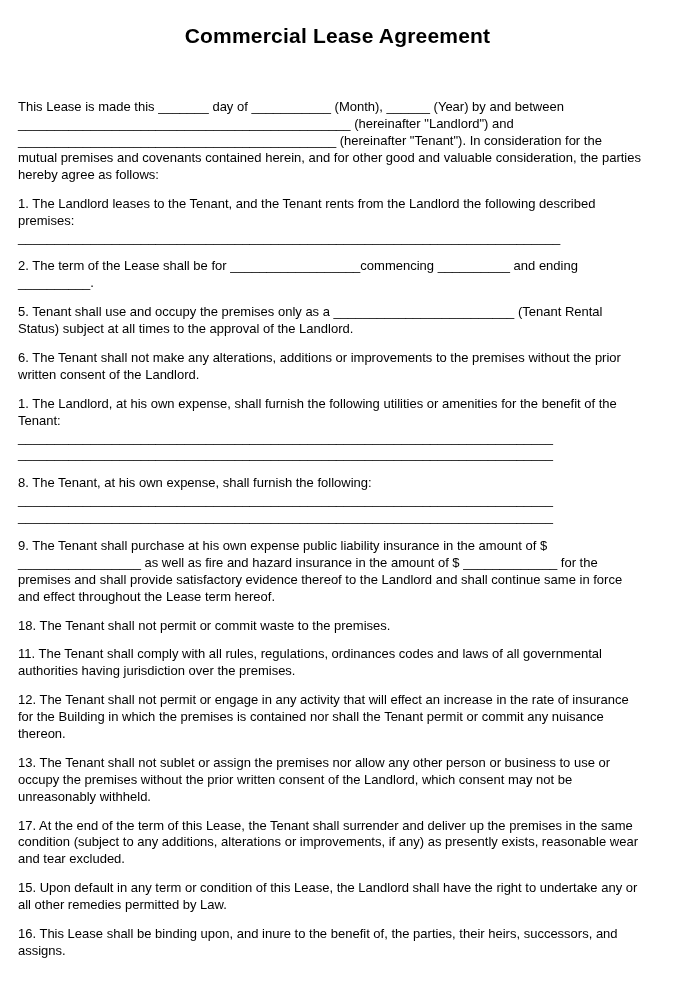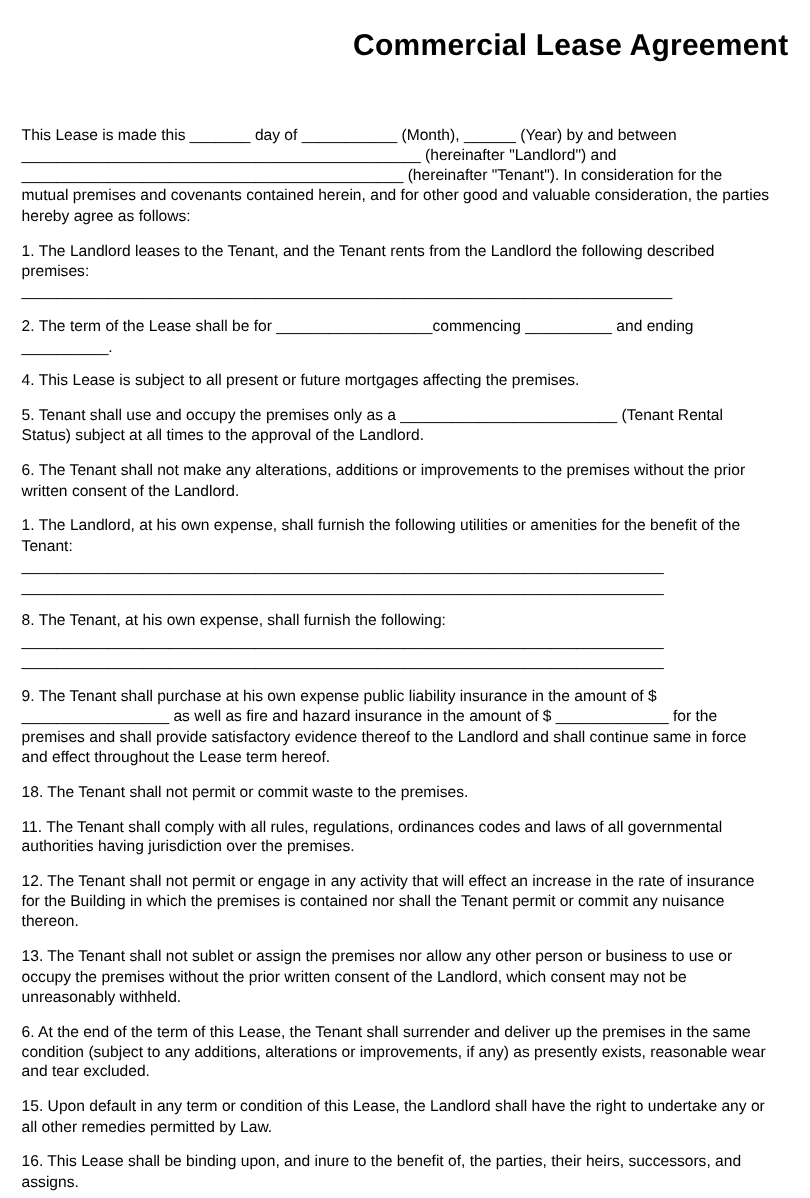--- a/index.html
+++ b/index.html
@@ -11,23 +11,23 @@
       padding: 14px 18px 8px 18px;
       overflow: hidden;
       font-family: "Liberation Sans", sans-serif;
       font-size: 13px;
       line-height: 1.3;
       color: #000000;
     }
     .page { width: 100%; height: 100%; }
     h1.doc-title {
       font-family: "Liberation Sans", sans-serif;
-      font-size: 25px;
+      font-size: 21px;
       font-weight: bold;
-      text-align: right;
+      text-align: center;
       margin: 8px 0 50px 0;
       letter-spacing: 0.2px;
     }
     .para {
       white-space: pre-wrap;
       margin: 0 16px 12px 0;
     }
   </style>
 </head>
 <body>
@@ -36,31 +36,30 @@
 
   <h1 class="doc-title">Commercial Lease Agreement</h1>
 
   <p class="para">This Lease is made this _______ day of ___________ (Month), ______ (Year) by and between
 ______________________________________________ (hereinafter "Landlord") and
 ____________________________________________ (hereinafter "Tenant"). In consideration for the mutual premises and covenants contained herein, and for other good and valuable consideration, the parties hereby agree as follows:</p>
 
   <p class="para">1. The Landlord leases to the Tenant, and the Tenant rents from the Landlord the following described premises:
 ___________________________________________________________________________</p>
   <p class="para">2. The term of the Lease shall be for __________________commencing __________ and ending __________.</p>
-  <p class="para">4. This Lease is subject to all present or future mortgages affecting the premises.</p>
   <p class="para">5. Tenant shall use and occupy the premises only as a _________________________ (Tenant Rental Status) subject at all times to the approval of the Landlord.</p>
   <p class="para">6. The Tenant shall not make any alterations, additions or improvements to the premises without the prior written consent of the Landlord.</p>
   <p class="para">1. The Landlord, at his own expense, shall furnish the following utilities or amenities for the benefit of the Tenant:
 __________________________________________________________________________
 __________________________________________________________________________</p>
   <p class="para">8. The Tenant, at his own expense, shall furnish the following:
 __________________________________________________________________________
 __________________________________________________________________________</p>
   <p class="para">9. The Tenant shall purchase at his own expense public liability insurance in the amount of $ _________________ as well as fire and hazard insurance in the amount of $ _____________ for the premises and shall provide satisfactory evidence thereof to the Landlord and shall continue same in force and effect throughout the Lease term hereof.</p>
   <p class="para">18. The Tenant shall not permit or commit waste to the premises.</p>
   <p class="para">11. The Tenant shall comply with all rules, regulations, ordinances codes and laws of all governmental authorities having jurisdiction over the premises.</p>
   <p class="para">12. The Tenant shall not permit or engage in any activity that will effect an increase in the rate of insurance for the Building in which the premises is contained nor shall the Tenant permit or commit any nuisance thereon.</p>
   <p class="para">13. The Tenant shall not sublet or assign the premises nor allow any other person or business to use or occupy the premises without the prior written consent of the Landlord, which consent may not be unreasonably withheld.</p>
-  <p class="para">6. At the end of the term of this Lease, the Tenant shall surrender and deliver up the premises in the same condition (subject to any additions, alterations or improvements, if any) as presently exists, reasonable wear and tear excluded.</p>
+  <p class="para">17. At the end of the term of this Lease, the Tenant shall surrender and deliver up the premises in the same condition (subject to any additions, alterations or improvements, if any) as presently exists, reasonable wear and tear excluded.</p>
   <p class="para">15. Upon default in any term or condition of this Lease, the Landlord shall have the right to undertake any or all other remedies permitted by Law.</p>
   <p class="para">16. This Lease shall be binding upon, and inure to the benefit of, the parties, their heirs, successors, and assigns.</p>
 
 </div>
 
 </body></html>

